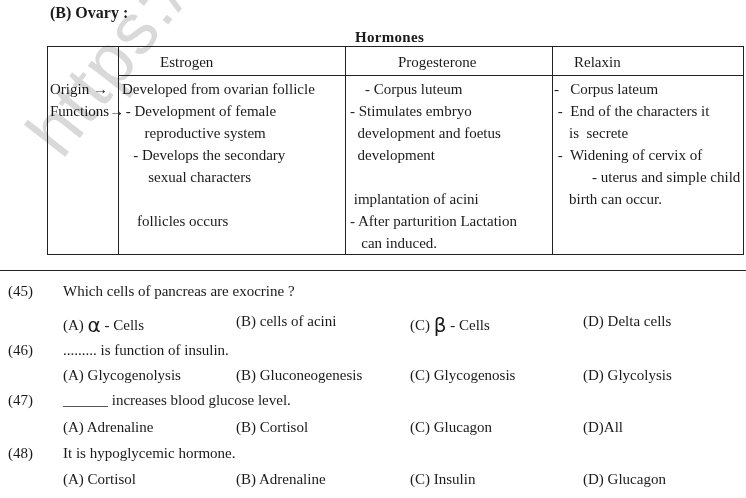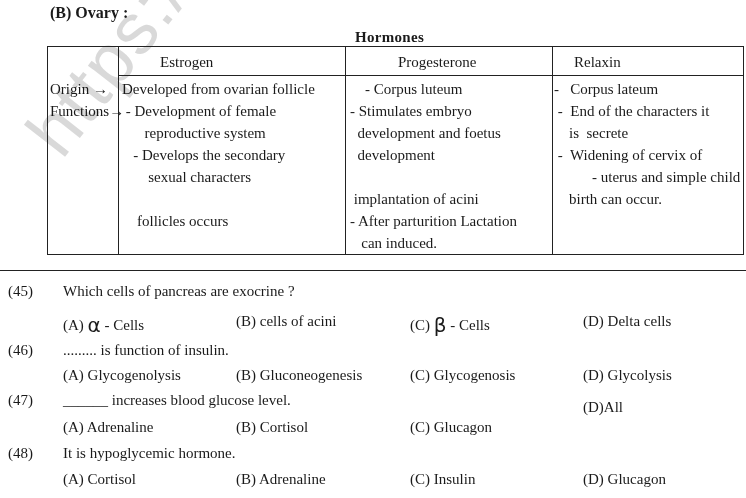--- a/index.html
+++ b/index.html
@@ -111,21 +111,21 @@
 <div class="abs q qtext" style="top:392px;">______ increases blood glucose level.</div>
 <div class="abs opt" style="left:63px; top:419px;">
   <span>(A)</span><span> Adrenaline</span>
 </div>
 <div class="abs opt" style="left:236px; top:419px;">
   <span>(B)</span><span> Cortisol</span>
 </div>
 <div class="abs opt" style="left:410px; top:419px;">
   <span>(C)</span><span> Glucagon</span>
 </div>
-<div class="abs opt" style="left:583px; top:399px;text-align:center;">
+<div class="abs opt" style="left:583px; top:419px;text-align:center;">
   <span>(D)</span><span>All</span>
 </div>
 
 <div class="abs q qnum" style="top:445px;">(48)</div>
 <div class="abs q qtext" style="top:445px;">It is hypoglycemic hormone.</div>
 <div class="abs opt" style="left:63px; top:471px;">
   <span>(A)</span><span> Cortisol</span>
 </div>
 <div class="abs opt" style="left:236px; top:471px;">
   <span>(B)</span><span> Adrenaline</span>

